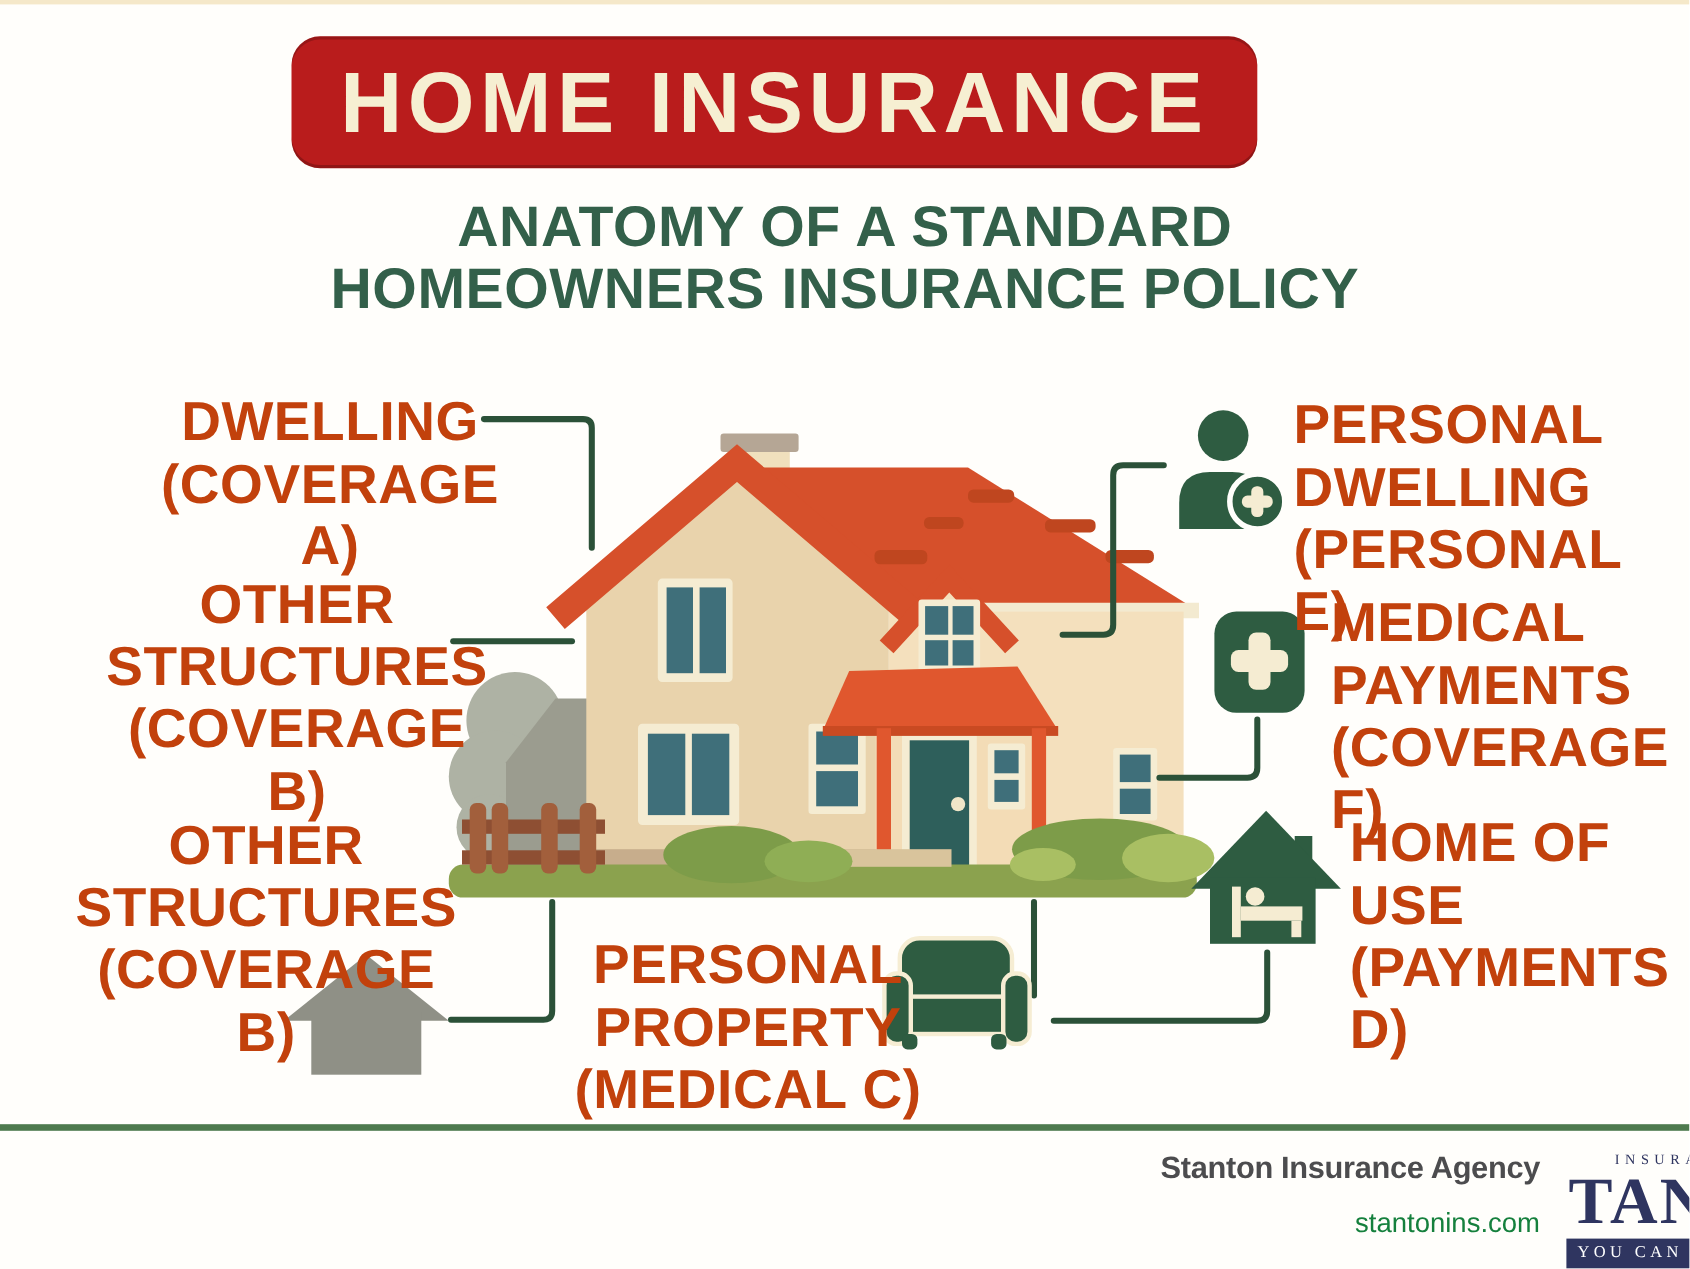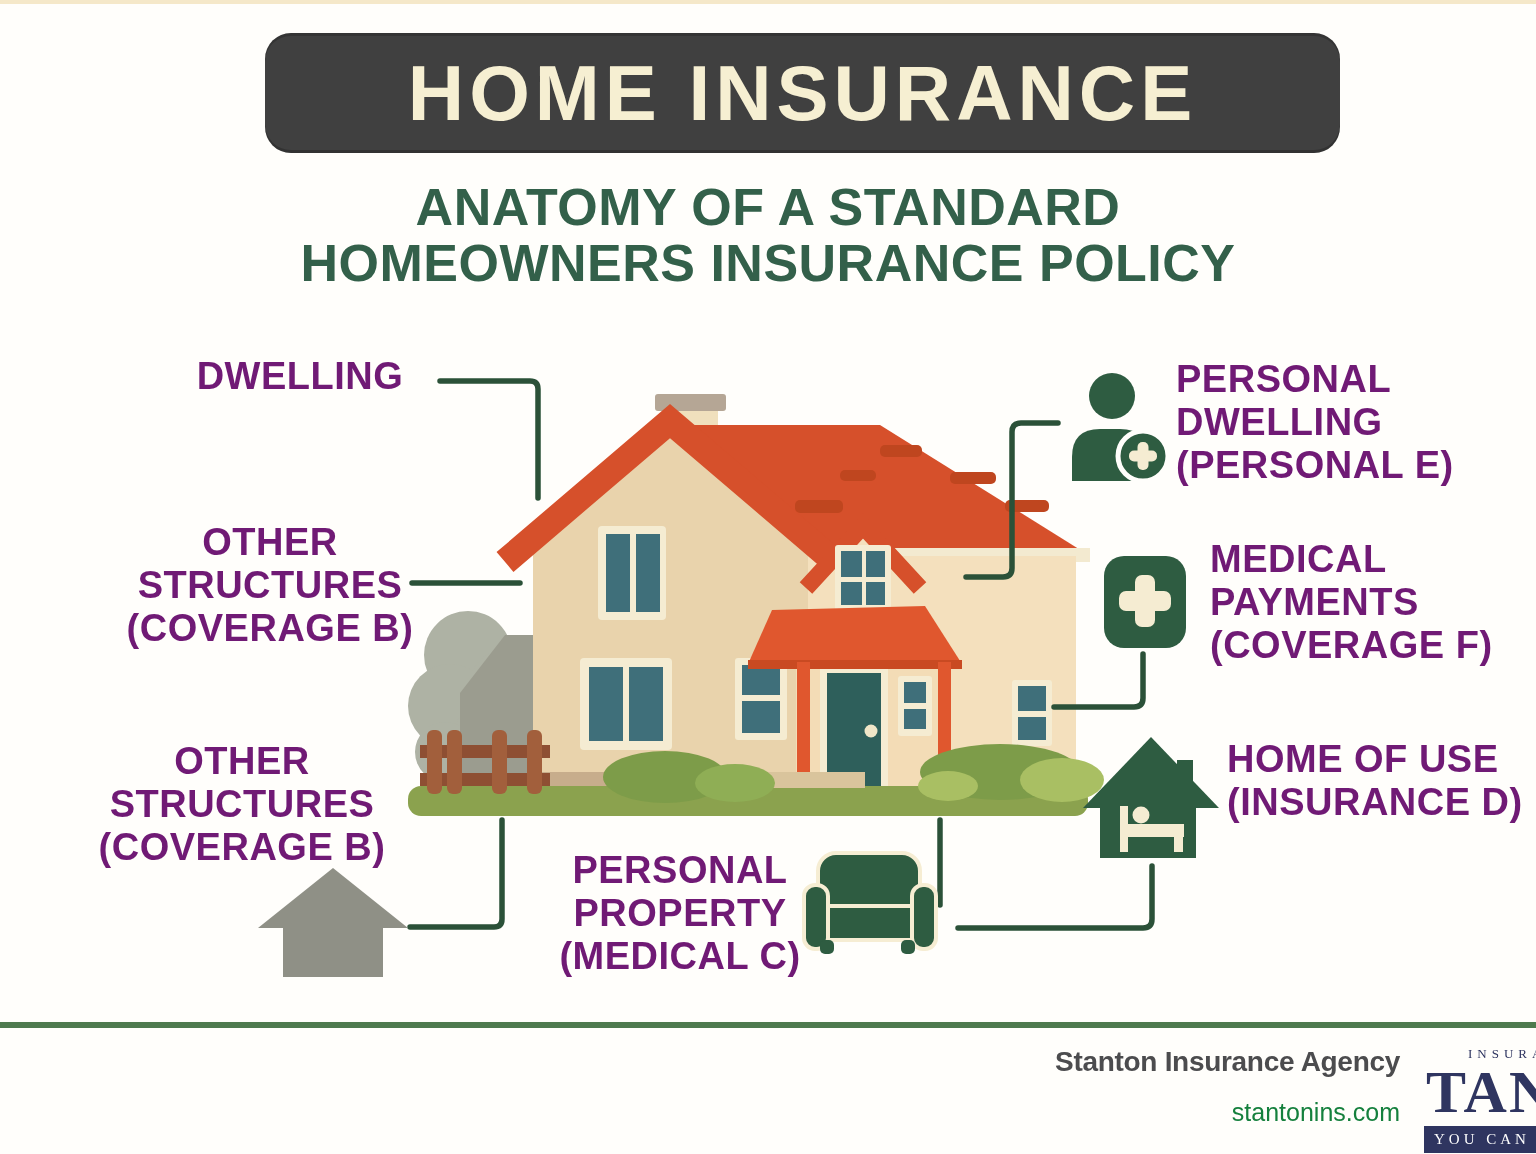--- a/index.html
+++ b/index.html
@@ -1,27 +1,27 @@
 <!DOCTYPE html>
 <html><head>
 <meta charset="utf-8">
 <style>
   html,body{margin:0;padding:0;background:#ffffff;}
   #page{position:relative;width:1536px;height:1154px;background:#fffefb;overflow:hidden;
         font-family:"Liberation Sans",sans-serif;}
   #top-strip{position:absolute;left:0;top:0;width:100%;height:4px;background:#f5e8c9;}
-  #title-badge{position:absolute;left:265px;top:33px;width:1075px;height:120px;
-        background:#404040;border-radius:26px;display:flex;align-items:center;justify-content:center;
+  #title-badge{position:absolute;left:265px;top:33px;width:878px;height:120px;
+        background:#b91c1c;border-radius:26px;display:flex;align-items:center;justify-content:center;
         box-shadow:inset 0 3px 0 rgba(0,0,0,.18), inset 0 -3px 0 rgba(0,0,0,.22);}
   #title-badge span{color:#f6efd2;font-weight:700;font-size:78px;letter-spacing:5px;
         font-family:"Liberation Sans",sans-serif;}
   #subtitle{position:absolute;left:0;top:180px;width:1536px;text-align:center;color:#33604a;
         font-weight:700;font-size:52px;line-height:1.07;letter-spacing:.5px;}
   #subtitle span{display:block;}
-  .lbl{position:absolute;font-weight:700;font-size:38px;line-height:1.13;color:#701a75;
+  .lbl{position:absolute;font-weight:700;font-size:50px;line-height:1.13;color:#c2410c;
         letter-spacing:.5px;}
   .lbl span{display:block;}
   .center{text-align:center;}
   #scene{position:absolute;left:0;top:0;width:1536px;height:1154px;}
   #divider{position:absolute;left:0;top:1022px;width:100%;height:6px;background:#4e7a4e;}
   #footer-agency{position:absolute;right:136px;top:1046px;color:#4c4c4e;font-weight:700;
         font-size:28px;letter-spacing:-.3px;}
   #footer-site{position:absolute;right:136px;top:1098px;color:#15803d;font-size:25px;}
   #logo{position:absolute;left:1424px;top:1046px;width:180px;color:#2f3560;
         font-family:"Liberation Serif",serif;}
@@ -211,20 +211,21 @@
     </g>
 
     <g fill="#8f9086">
       <polygon points="258,928 333,868 408,928"></polygon>
       <rect x="283" y="920" width="100" height="57"></rect>
     </g>
   </svg>
 
   <div class="lbl center" style="left:140px;top:355px;width:320px;">
     <span>DWELLING</span>
+    <span>(COVERAGE A)</span>
   </div>
 
   <div class="lbl center" style="left:95px;top:521px;width:350px;">
     <span>OTHER</span>
     <span>STRUCTURES</span>
     <span>(COVERAGE B)</span>
   </div>
 
   <div class="lbl center" style="left:67px;top:740px;width:350px;">
     <span>OTHER</span>
@@ -245,21 +246,21 @@
   </div>
 
   <div class="lbl" style="left:1210px;top:538px;width:330px;">
     <span>MEDICAL</span>
     <span>PAYMENTS</span>
     <span>(COVERAGE F)</span>
   </div>
 
   <div class="lbl" style="left:1227px;top:738px;width:310px;">
     <span>HOME OF USE</span>
-    <span>(INSURANCE D)</span>
+    <span>(PAYMENTS D)</span>
   </div>
 
   <div id="divider"></div>
   <div id="footer-agency">Stanton Insurance Agency</div>
   <div id="footer-site">stantonins.com</div>
   <div id="logo">
     <div class="logo-top">INSURA</div>
     <div class="logo-main">TAN</div>
     <div class="logo-bar">YOU CAN</div>
   </div>

